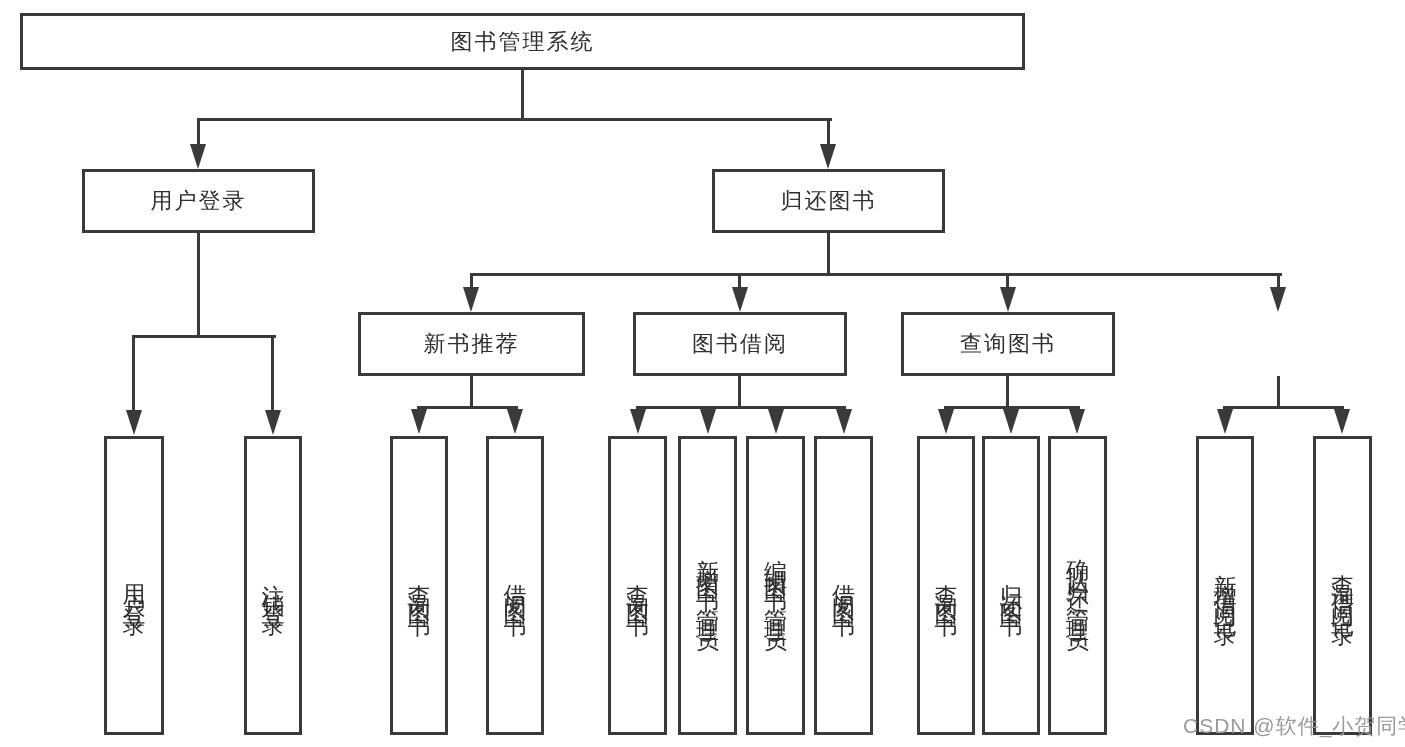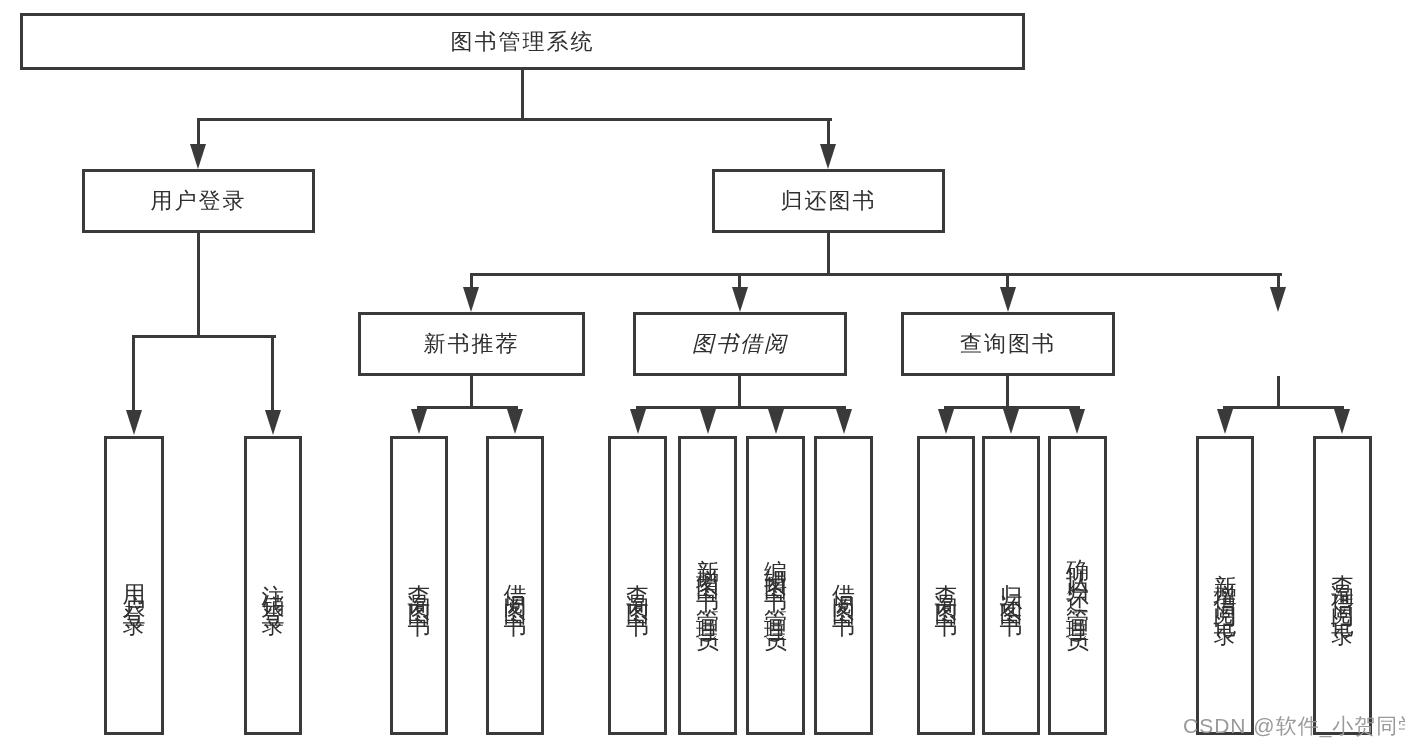--- a/index.html
+++ b/index.html
@@ -87,21 +87,21 @@
   <div class="vline" style="left:1006px;top:276px;width:3px;height:12px;"></div>
   <div class="vline" style="left:1277px;top:276px;width:3px;height:12px;"></div>
   <div class="arrow" style="left:463px;top:287px;"></div>
   <div class="arrow" style="left:732px;top:287px;"></div>
   <div class="arrow" style="left:1000px;top:287px;"></div>
   <div class="arrow" style="left:1270px;top:287px;"></div>
 
   <div class="box" style="left:358px;top:312px;width:227px;height:64px;justify-content:center;">
     <span class="lbl">新书推荐</span>
   </div>
-  <div class="box" style="left:633px;top:312px;width:214px;height:64px;font-style:italic;">
+  <div class="box" style="left:633px;top:312px;width:214px;height:64px;">
     <span class="lbl">图书借阅</span>
   </div>
   <div class="box" style="left:901px;top:312px;width:214px;height:64px;">
     <span class="lbl">查询图书</span>
   </div>
 
   <div class="vline" style="left:197px;top:233px;width:3px;height:102px;"></div>
   <div class="hline" style="left:132px;top:335px;width:144px;height:3px;"></div>
   <div class="vline" style="left:132px;top:338px;width:3px;height:73px;"></div>
   <div class="vline" style="left:271px;top:338px;width:3px;height:73px;"></div>

